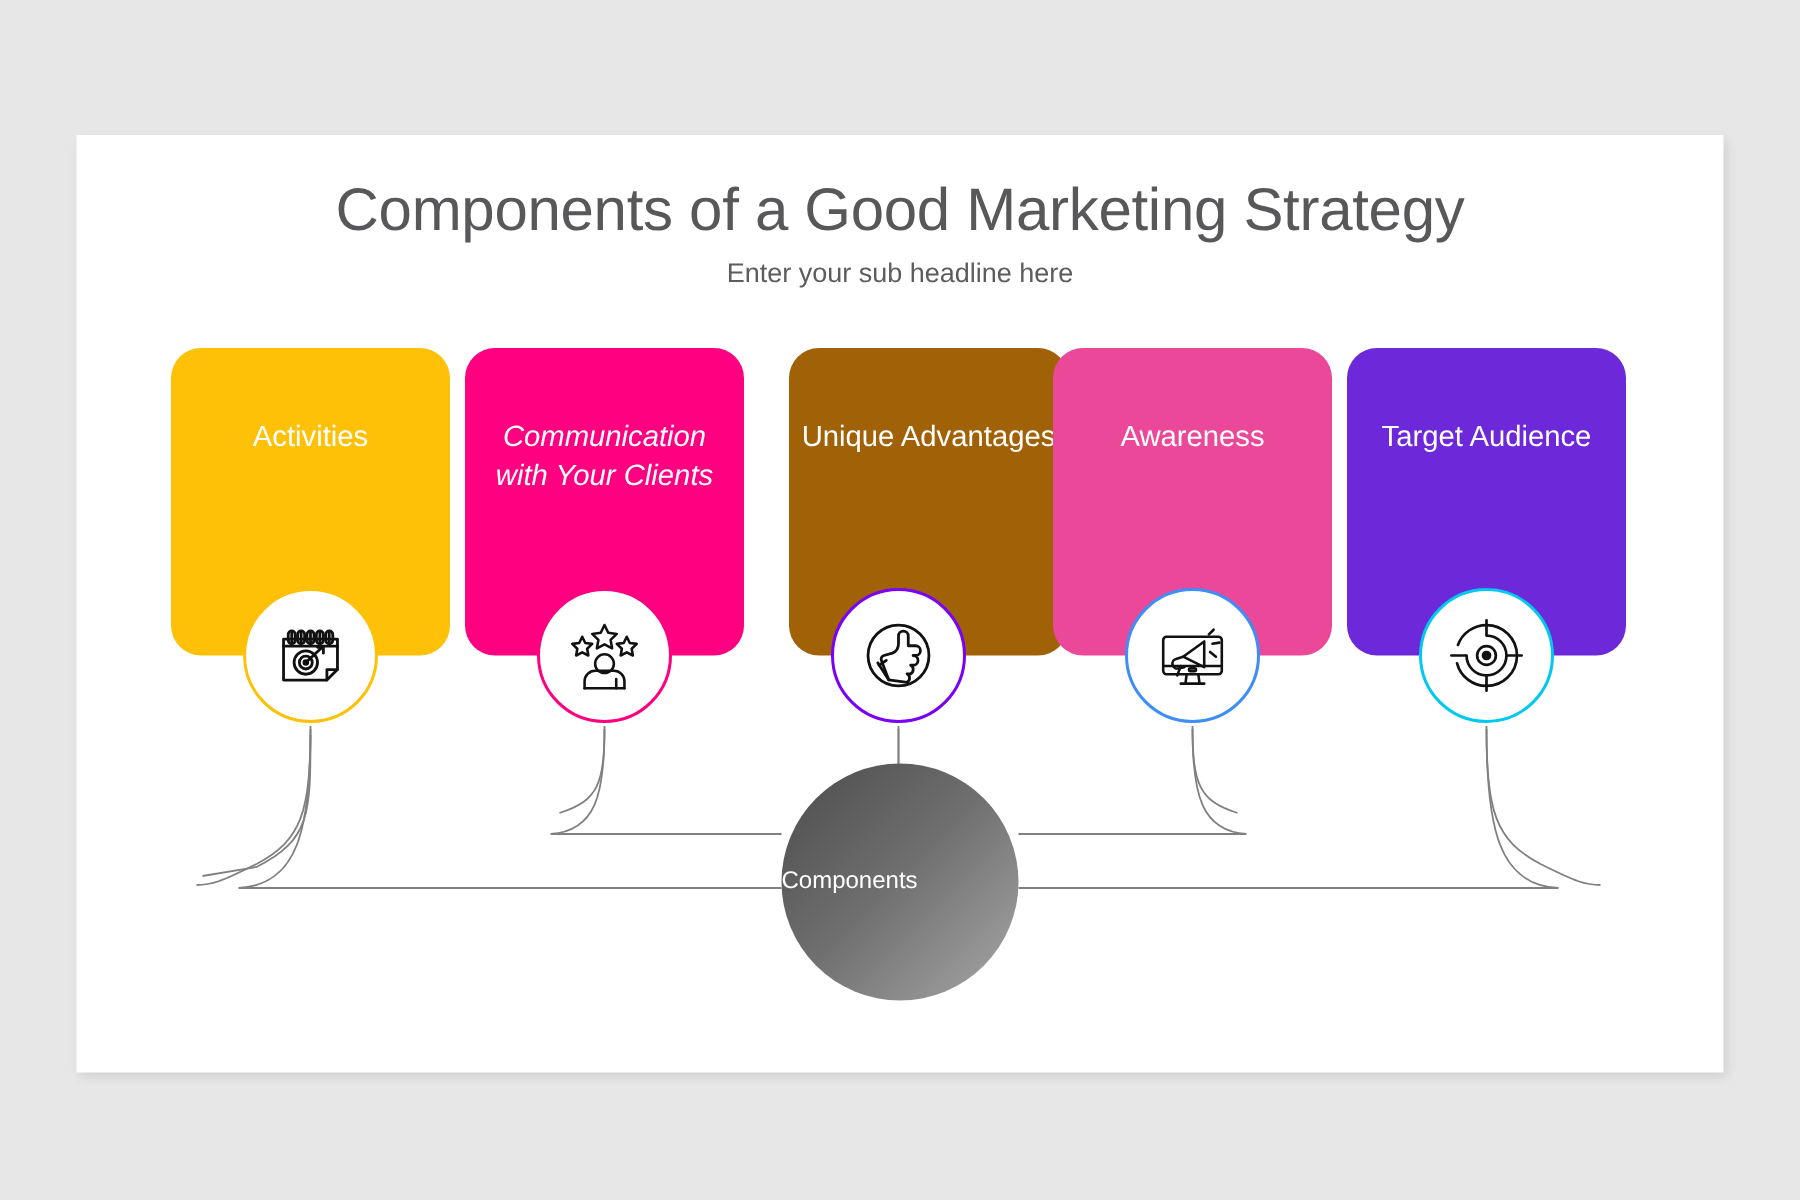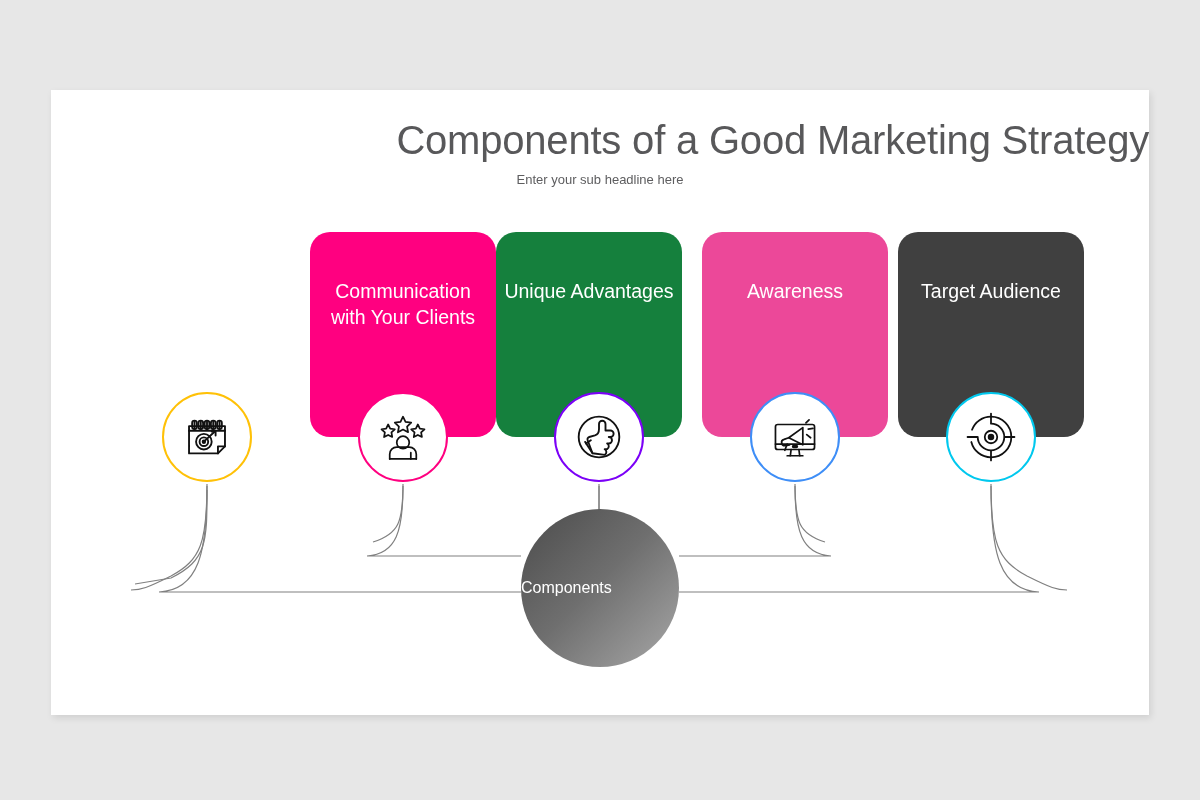--- a/index.html
+++ b/index.html
@@ -11,29 +11,29 @@
   }
   #slide {
     position: absolute;
     left: 51px; top: 90px;
     width: 1098px; height: 625px;
     background: #ffffff;
     box-shadow: 2px 3px 7px rgba(0,0,0,0.10);
   }
   #title {
     position: absolute; left: 0; top: 28px; width: 100%;
-    text-align: right;
+    text-align: center;
     font-size: 40px; font-weight: 400; color: #58585a;
     letter-spacing: -0.2px;
     white-space: nowrap;
   }
   #subtitle {
     position: absolute; left: 0; top: 82px; width: 100%;
     text-align: center;
-    font-size: 13px; font-weight: 400; color: #5d5d5f;
+    font-size: 18px; font-weight: 400; color: #5d5d5f;
   }
   #stage { position: absolute; left: 0; top: 0; width: 1098px; height: 625px; }
   .card {
     position: absolute;
     width: 186px; height: 205px;
     border-radius: 20px;
     top: 142px;
   }
   .card-label {
     position: absolute;
@@ -100,20 +100,23 @@
       <g fill="none" stroke="#808080" stroke-width="1.2">
         <path d="M156,396 C156,460 150,494 110,504 L470,504" transform="translate(0,0)" style="display:none" stroke="#808080" stroke-width="1.2"></path>
         <path d="M156,396 C156,462 148,500 108,502 L470,502" stroke="#808080" stroke-width="1.2"></path>
         <path d="M352,396 C352,440 346,464 316,466 L470,466" stroke="#808080" stroke-width="1.2"></path>
         <path d="M548,396 L548,424" stroke="#808080" stroke-width="1.2"></path>
         <path d="M744,396 C744,440 750,464 780,466 L628,466" stroke="#808080" stroke-width="1.2"></path>
         <path d="M940,396 C940,462 948,500 988,502 L628,502" stroke="#808080" stroke-width="1.2"></path>
       </g>
     </svg>
 
+    <div class="card" style="left: 63px; background: rgb(255, 193, 7); color: rgb(255, 255, 255);">
+      <div class="card-label">Activities</div>
+    </div>
     <div class="icon-circle" style="left:111px; border-color:#ffc107;">
       <span>
         <svg width="50" height="50" viewBox="0 0 64 64" fill="none" stroke="#111" stroke-width="2.4" stroke-linecap="round" stroke-linejoin="round">
           <path d="M9,18 h46 v26 l-9,9 h-37 z"></path>
           <path d="M46,53 v-9 h9"></path>
           <path d="M9,24 h46"></path>
           <path d="M16,12 v9 M24,12 v9 M32,12 v9 M40,12 v9 M48,12 v9"></path>
           <rect x="13" y="11" width="6" height="11" rx="3"></rect>
           <rect x="21" y="11" width="6" height="11" rx="3"></rect>
           <rect x="29" y="11" width="6" height="11" rx="3"></rect>
@@ -121,38 +124,38 @@
           <rect x="45" y="11" width="6" height="11" rx="3"></rect>
           <circle cx="28" cy="38" r="10"></circle>
           <circle cx="28" cy="38" r="5.5"></circle>
           <circle cx="28" cy="38" r="1.6" fill="#111"></circle>
           <path d="M28,38 L42,25"></path>
           <path d="M38,25 h5 v5"></path>
         </svg>
       </span>
     </div>
 
-    <div class="card" style="left: 259px; background: rgb(255, 0, 128); color: rgb(255, 255, 255);">
+    <div class="card" style="left: 259px; background: rgb(255, 0, 128); color: rgb(255, 255, 255); font-style: italic;">
       <div class="card-label">Communication with Your Clients</div>
     </div>
     <div class="icon-circle" style="left:307px; border-color:#ff0080;">
       <span>
         <svg width="50" height="50" viewBox="0 0 64 64" fill="none" stroke="#111" stroke-width="2.2" stroke-linecap="round" stroke-linejoin="round">
           <path d="M32,6 l3.2,6.6 7.3,1 -5.3,5.1 1.3,7.2 -6.5,-3.4 -6.5,3.4 1.3,-7.2 -5.3,-5.1 7.3,-1 z"></path>
           <path d="M13,16 l2.6,5.3 5.9,0.8 -4.3,4.1 1,5.8 -5.2,-2.7 -5.2,2.7 1,-5.8 -4.3,-4.1 5.9,-0.8 z"></path>
           <path d="M51,16 l2.6,5.3 5.9,0.8 -4.3,4.1 1,5.8 -5.2,-2.7 -5.2,2.7 1,-5.8 -4.3,-4.1 5.9,-0.8 z"></path>
           <circle cx="32" cy="39" r="8"></circle>
           <path d="M15,60 v-6 a9,9 0 0 1 9,-9 h16 a9,9 0 0 1 9,9 v6"></path>
           <path d="M15,60 h34"></path>
           <path d="M42,52 v8"></path>
         </svg>
       </span>
     </div>
 
-    <div class="card" style="left: 445px; background: #15803d; color: rgb(255, 255, 255);">
+    <div class="card" style="left: 475px; background: #a16207; color: rgb(255, 255, 255);">
       <div class="card-label">Unique Advantages</div>
     </div>
     <div class="icon-circle" style="left:503px; border-color:#7b00f7;">
       <span>
         <svg width="52" height="52" viewBox="0 0 64 64" fill="none" stroke="#111" stroke-width="2.3" stroke-linecap="round" stroke-linejoin="round">
           <circle cx="32" cy="32" r="25"></circle>
           <path d="M24,52 l-6,-16 a3,3 0 0 1 2,-4 l7,-2 c3,-1 5,-4 5,-8 l0,-6 a4,4 0 0 1 8,0 l0,8 6,0 a4,4 0 0 1 0,8 l-2,0 a4,4 0 0 1 0,8 l-2,0 a4,4 0 0 1 0,7 l-3,0 a4,4 0 0 1 0,7 z"></path>
           <path d="M24,52 l-9,-14" stroke-width="2.3"></path>
           <path d="M22,36 l-6,4"></path>
         </svg>
@@ -171,21 +174,21 @@
           <path d="M27,48 l-1,8 M37,48 l1,8"></path>
           <path d="M22,56 h20"></path>
           <path d="M24,33 l18,-13 v22 z"></path>
           <path d="M24,33 l-6,2 a4,4 0 0 0 2,8 l5,-1"></path>
           <path d="M22,41 l-3,8"></path>
           <path d="M46,14 l4,-4 M49,22 l6,-1 M47,29 l5,4"></path>
         </svg>
       </span>
     </div>
 
-    <div class="card" style="left: 847px; background: #404040; color: rgb(255, 255, 255);">
+    <div class="card" style="left: 847px; background: #6d28d9; color: rgb(255, 255, 255);">
       <div class="card-label">Target Audience</div>
     </div>
     <div class="icon-circle" style="left:895px; border-color:#00c8ee;">
       <span>
         <svg width="50" height="50" viewBox="0 0 64 64" fill="none" stroke="#111" stroke-width="2.3" stroke-linecap="round" stroke-linejoin="round">
           <path d="M32,6 a26,26 0 0 1 26,26 a26,26 0 0 1 -26,26"></path>
           <path d="M32,58 a26,26 0 0 1 -26,-26 a26,26 0 0 1 26,-26" stroke-dasharray="34 16"></path>
           <path d="M32,15 a17,17 0 0 1 17,17 a17,17 0 0 1 -17,17 a17,17 0 0 1 -17,-17"></path>
           <circle cx="32" cy="32" r="8"></circle>
           <circle cx="32" cy="32" r="3" fill="#111"></circle>

